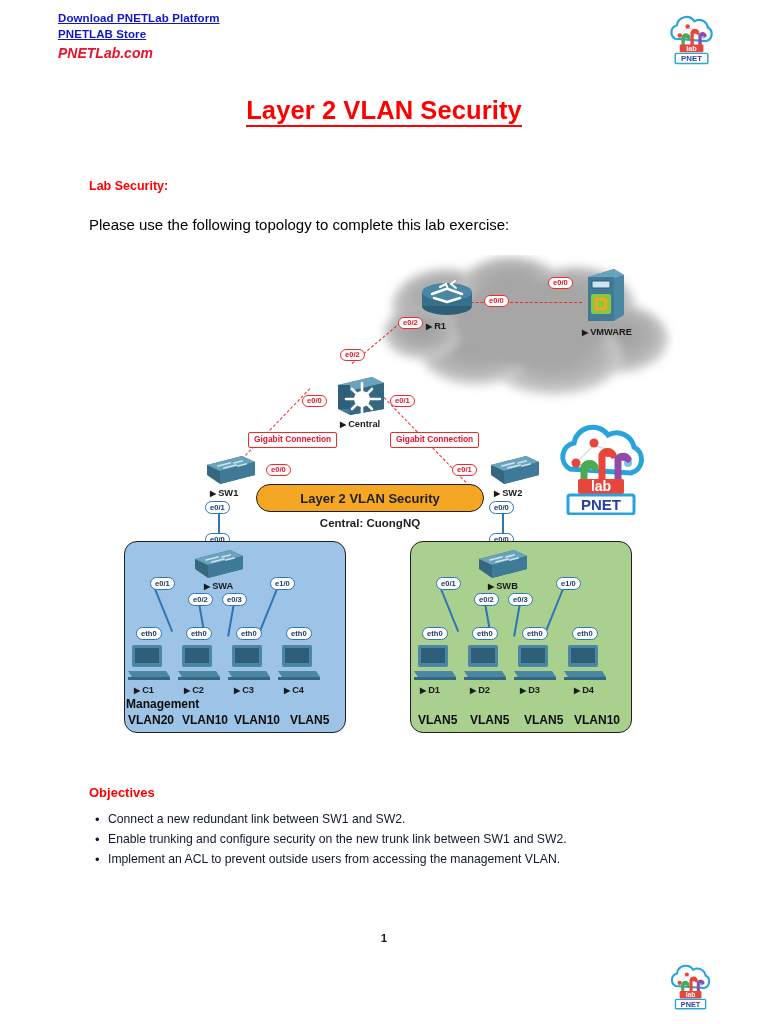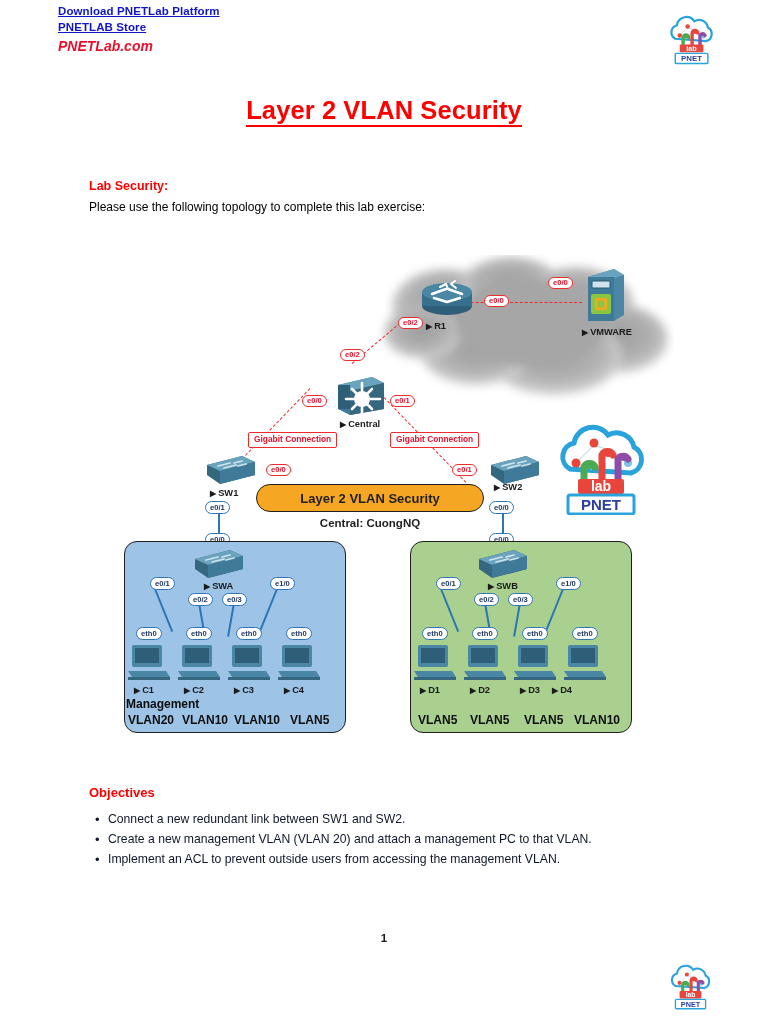--- a/index.html
+++ b/index.html
@@ -5,21 +5,21 @@
   * { box-sizing: border-box; margin: 0; padding: 0; }
   html, body {
     width: 768px; height: 1024px;
     background: #ffffff;
     font-family: "Liberation Sans", sans-serif;
     overflow: hidden;
   }
   .page { position: relative; width: 768px; height: 1024px; background:#fff; }
 
   
-  .hdr-links { position: absolute; left: 58px; top: 3px; line-height: 1.42; }
+  .hdr-links { position: absolute; left: 58px; top: 10px; line-height: 1.42; }
   .hdr-links a {
     display: block; color: #1015c8; font-size: 11.5px; font-weight: bold;
     text-decoration: underline; letter-spacing: .1px;
   }
   .hdr-site {
     display:block; color:#e8112d; font-size:14px; font-weight:bold;
     font-style: italic; margin-top: 1px;
   }
 
   .hdr-logo { position: absolute; right: 48px; top: 14px; width: 58px; height: 54px; }
@@ -32,22 +32,22 @@
     letter-spacing: .1px;
   }
   .doc-title span { border-bottom: 2px solid #ff0000; padding-bottom: 1px; }
 
   
   .lab-topology-h {
     position:absolute; left:89px; top:179px;
     color:#ff0000; font-size:12.5px; font-weight:bold;
   }
   .lab-topology-p {
-    position:absolute; left:89px; top:200px;
-    color:#000; font-size:12px;
+    position:absolute; left:89px; top:216px;
+    color:#000; font-size:15px;
   }
 
   
   .diagram {
     position: absolute; left: 88px; top: 245px;
     width: 592px; height: 500px; background: #fff;
     overflow: hidden;
   }
 
   
@@ -259,21 +259,21 @@
       <span class="tri">▶</span><span>SW1</span>
     </div>
 
     <svg style="position:absolute; left:400px; top:208px; width:54px; height:32px;" viewBox="0 0 54 32">
       <polygon points="3,12 38,3 51,9 51,22 16,31 3,22" fill="#35687f"></polygon>
       <polygon points="3,12 38,3 51,9 16,18" fill="#6aa3bd"></polygon>
       <polygon points="16,18 51,9 51,22 16,31" fill="#3f7b98"></polygon>
       <path d="M14 13l12-3M20 15l12-3" stroke="#cfe3ec" stroke-width="1.8" stroke-linecap="round"></path>
       <path d="M30 10l8-2M34 13l8-2" stroke="#cfe3ec" stroke-width="1.8" stroke-linecap="round"></path>
     </svg>
-    <div class="nlabel" style="left:406px; top:237px;">
+    <div class="nlabel" style="left:406px; top:243px;">
       <span class="tri">▶</span><span>SW2</span>
     </div>
 
     <div class="blink" style="left:130px; top:262px; width:2px; height:40px;"></div>
     <div class="blink" style="left:414px; top:262px; width:2px; height:40px;"></div>
 
     <div class="ifb" style="left:117px; top:256px;">e0/1</div>
     <div class="ifb" style="left:117px; top:288px;">e0/0</div>
     <div class="ifb" style="left:401px; top:256px;">e0/0</div>
     <div class="ifb" style="left:401px; top:288px;">e0/0</div>
@@ -433,35 +433,35 @@
 
     <div class="nlabel" style="left:332px; top:440px;">
       <span class="tri">▶</span><span>D1</span>
     </div>
     <div class="nlabel" style="left:382px; top:440px;">
       <span class="tri">▶</span><span>D2</span>
     </div>
     <div class="nlabel" style="left:432px; top:440px;">
       <span class="tri">▶</span><span>D3</span>
     </div>
-    <div class="nlabel" style="left:464px; top:440px;">
+    <div class="nlabel" style="left:486px; top:440px;">
       <span class="tri">▶</span><span>D4</span>
     </div>
 
     <div class="vlan-txt" style="left:330px; top:468px;">VLAN5</div>
     <div class="vlan-txt" style="left:382px; top:468px;">VLAN5</div>
     <div class="vlan-txt" style="left:436px; top:468px;">VLAN5</div>
     <div class="vlan-txt" style="left:486px; top:468px;">VLAN10</div>
 
   </div>
 
   <div class="obj-h">Objectives</div>
   <ul class="obj-list">
     <li>Connect a new redundant link between SW1 and SW2.</li>
-    <li>Create a new management VLAN (VLAN 20) and attach a management PC to that VLAN.</li>
+    <li>Enable trunking and configure security on the new trunk link between SW1 and SW2.</li>
     <li>Implement an ACL to prevent outside users from accessing the management VLAN.</li>
   </ul>
 
   <div class="pageno">1</div>
 
   <svg class="ftr-logo" viewBox="0 0 100 96">
     <path d="M22 44a13 13 0 0 1 3-24 17 17 0 0 1 31-7 16 16 0 0 1 24 11 13 13 0 0 1-3 24z" fill="none" stroke="#29a3dc" stroke-width="4"></path>
     <line x1="30" y1="38" x2="44" y2="24" stroke="#bcd9ea" stroke-width="1.6"></line>
     <line x1="44" y1="24" x2="60" y2="30" stroke="#bcd9ea" stroke-width="1.6"></line>
     <line x1="60" y1="30" x2="72" y2="40" stroke="#bcd9ea" stroke-width="1.6"></line>

